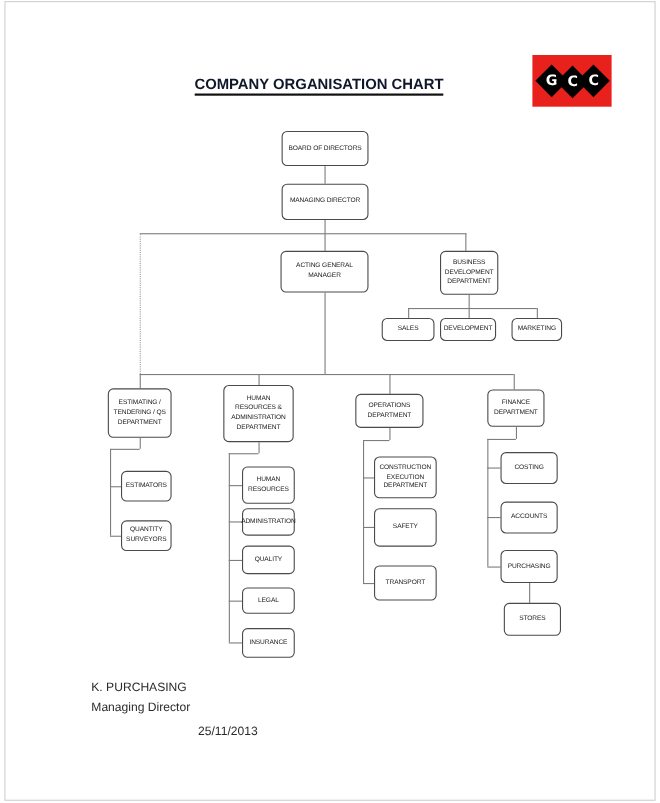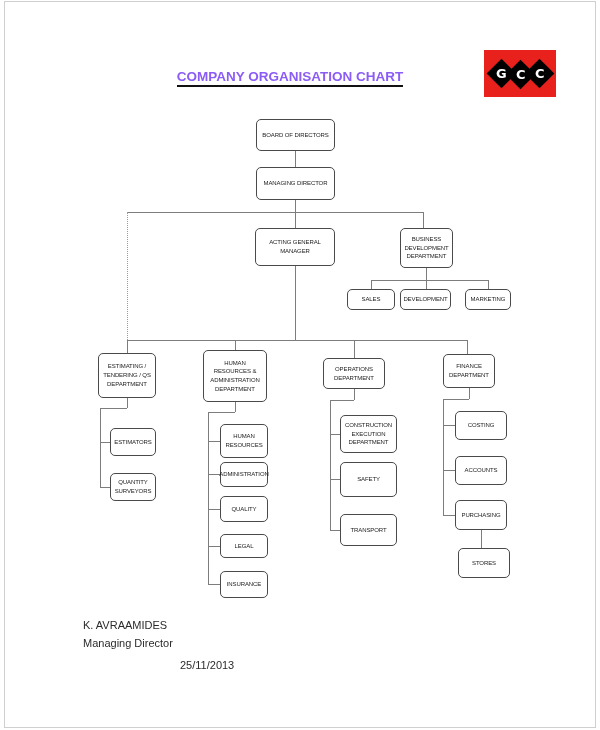--- a/index.html
+++ b/index.html
@@ -6,21 +6,21 @@
   #canvas{
     position:relative;width:600px;height:730px;background:#ffffff;overflow:hidden;
     font-family:"Liberation Sans",sans-serif;
   }
   .page-frame{
     position:absolute;left:4px;top:1px;right:4px;bottom:2px;
     border:1px solid #cfcfcf;pointer-events:none;
   }
   .title{
     position:absolute;left:150px;top:69px;width:280px;text-align:center;
-    font-size:13.5px;font-weight:bold;color:#8b5cf6;letter-spacing:0px;
+    font-size:13.5px;font-weight:bold;color:#0f172a;letter-spacing:0px;
   }
   .title span{border-bottom:2px solid #111;padding-bottom:1px;}
   
   .logo{position:absolute;left:484px;top:50px;width:72px;height:47px;overflow:hidden;}
   .logo .diamond{
     position:absolute;top:13px;width:21px;height:21px;background:#000;
     transform:rotate(45deg);display:flex;align-items:center;justify-content:center;
   }
   .logo .diamond span{
     transform:rotate(-45deg);color:#fff;font-weight:bold;font-size:13px;
@@ -145,16 +145,16 @@
   <div class="v" style="left:443px;top:399px;height:116px;"></div>
   <div class="h" style="left:443px;top:425px;width:12px;"></div>
   <div class="h" style="left:443px;top:470px;width:12px;"></div>
   <div class="h" style="left:443px;top:515px;width:12px;"></div>
   <div class="box" style="left:455px;top:411px;width:52px;height:29px;">COSTING</div>
   <div class="box" style="left:455px;top:456px;width:52px;height:29px;">ACCOUNTS</div>
   <div class="box" style="left:455px;top:500px;width:52px;height:30px;">PURCHASING</div>
   <div class="v" style="left:481px;top:530px;height:18px;"></div>
   <div class="box" style="left:458px;top:548px;width:52px;height:30px;">STORES</div>
 
-  <div class="footer" style="left:83px;top:619px;">K. AVRAAMIDES</div>
+  <div class="footer" style="left:83px;top:619px;">K. PURCHASING</div>
   <div class="footer" style="left:83px;top:637px;">Managing Director</div>
   <div class="footer" style="left:180px;top:659px;">25/11/2013</div>
 </div>
 
 </body></html>

